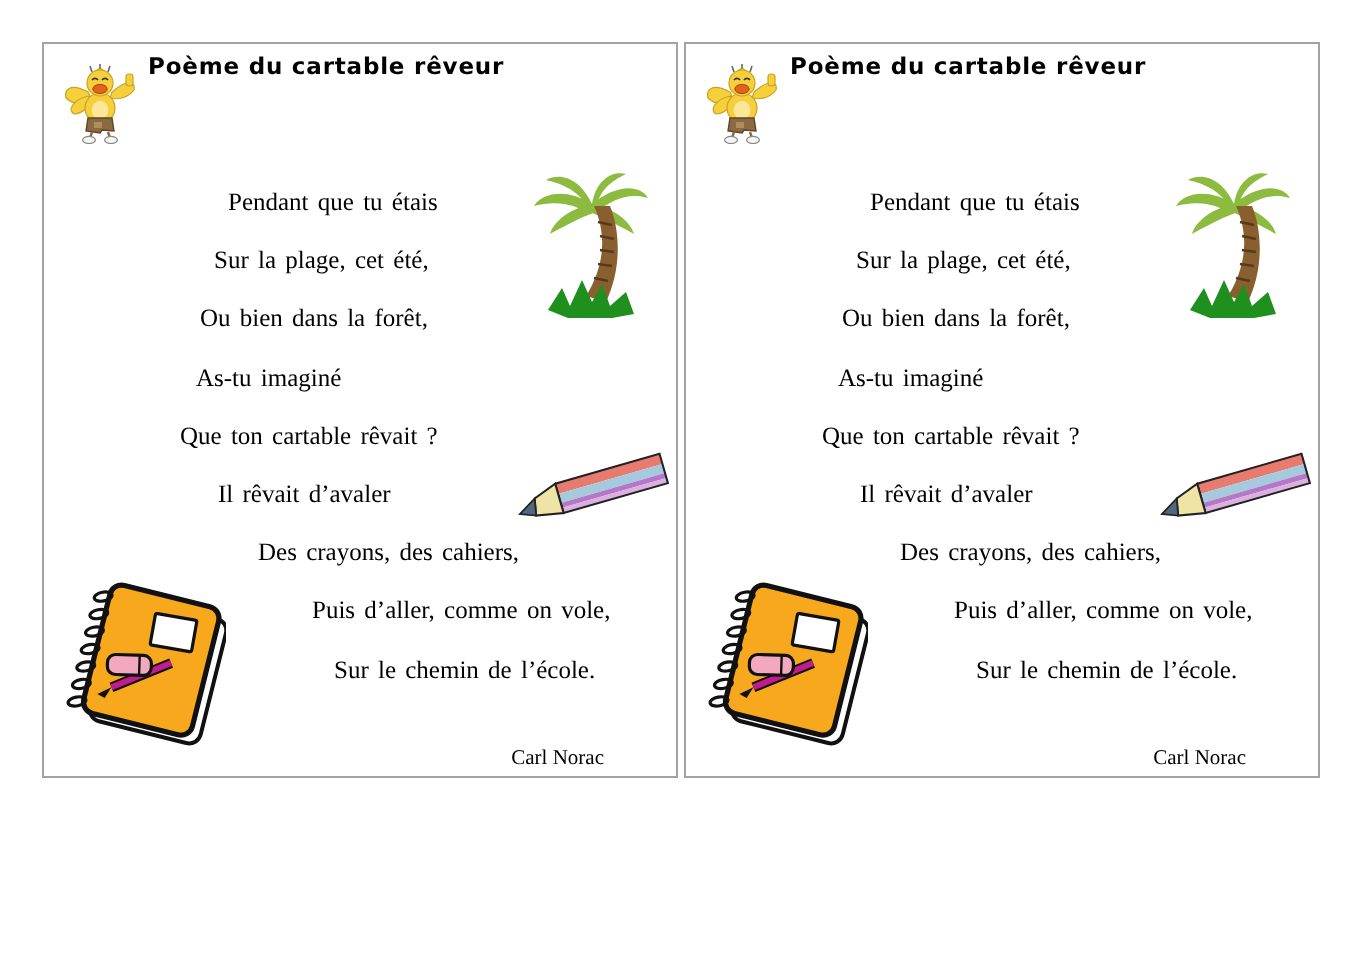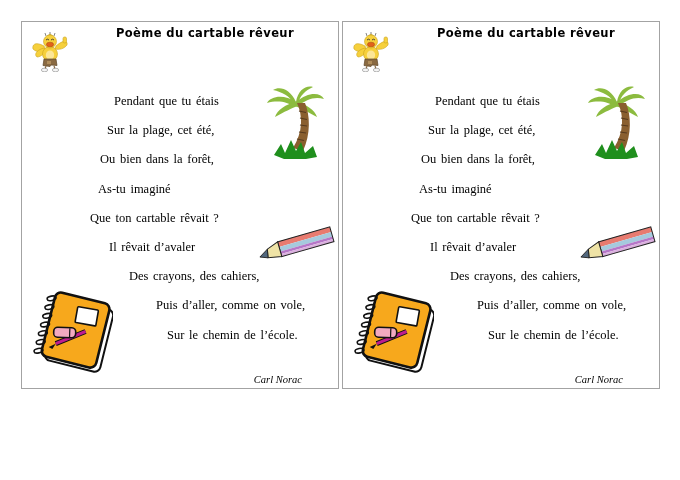--- a/index.html
+++ b/index.html
@@ -1,26 +1,26 @@
 <!DOCTYPE html>
 <html><head>
 <meta charset="utf-8">
 <style>
   html,body{margin:0;padding:0;background:#ffffff;}
   #canvas{position:relative;width:680px;height:480px;background:#ffffff;overflow:hidden;
           font-family:"Liberation Serif", serif;color:#000;}
   .card{position:absolute;top:21px;width:316px;height:366px;border:1px solid #a3a3a3;background:#ffffff;}
   .card.left{left:21px;}
   .card.right{left:342px;}
-  .card-title{position:absolute;top:4px;left:52px;right:2px;text-align:center;
+  .card-title{position:absolute;top:4px;left:52px;right:2px;
               font-family:"DejaVu Sans", sans-serif;font-weight:bold;font-size:11.5px;
               letter-spacing:0.4px;white-space:nowrap;}
   .poem{position:absolute;top:72px;left:12px;right:0;}
   .poem-line{height:29.2px;font-size:12.5px;word-spacing:1.5px;white-space:nowrap;}
-  .author{position:absolute;bottom:3px;right:36px;font-size:10.5px;font-style:italic;}
+  .author{position:absolute;bottom:3px;right:36px;font-size:10.5px;}
   .clip{position:absolute;}
   .clip-mascot{left:9px;top:10px;width:38px;height:40px;}
   .clip-palm{left:240px;top:62px;width:64px;height:80px;}
   .clip-pencil{left:233px;top:201px;width:82px;height:43px;}
   .clip-pencil svg{position:absolute;left:2px;top:10px;transform:rotate(-16deg);transform-origin:center;}
   .clip-notebook{left:7px;top:266px;width:84px;height:90px;}
 </style>
 </head>
 <body>
 

